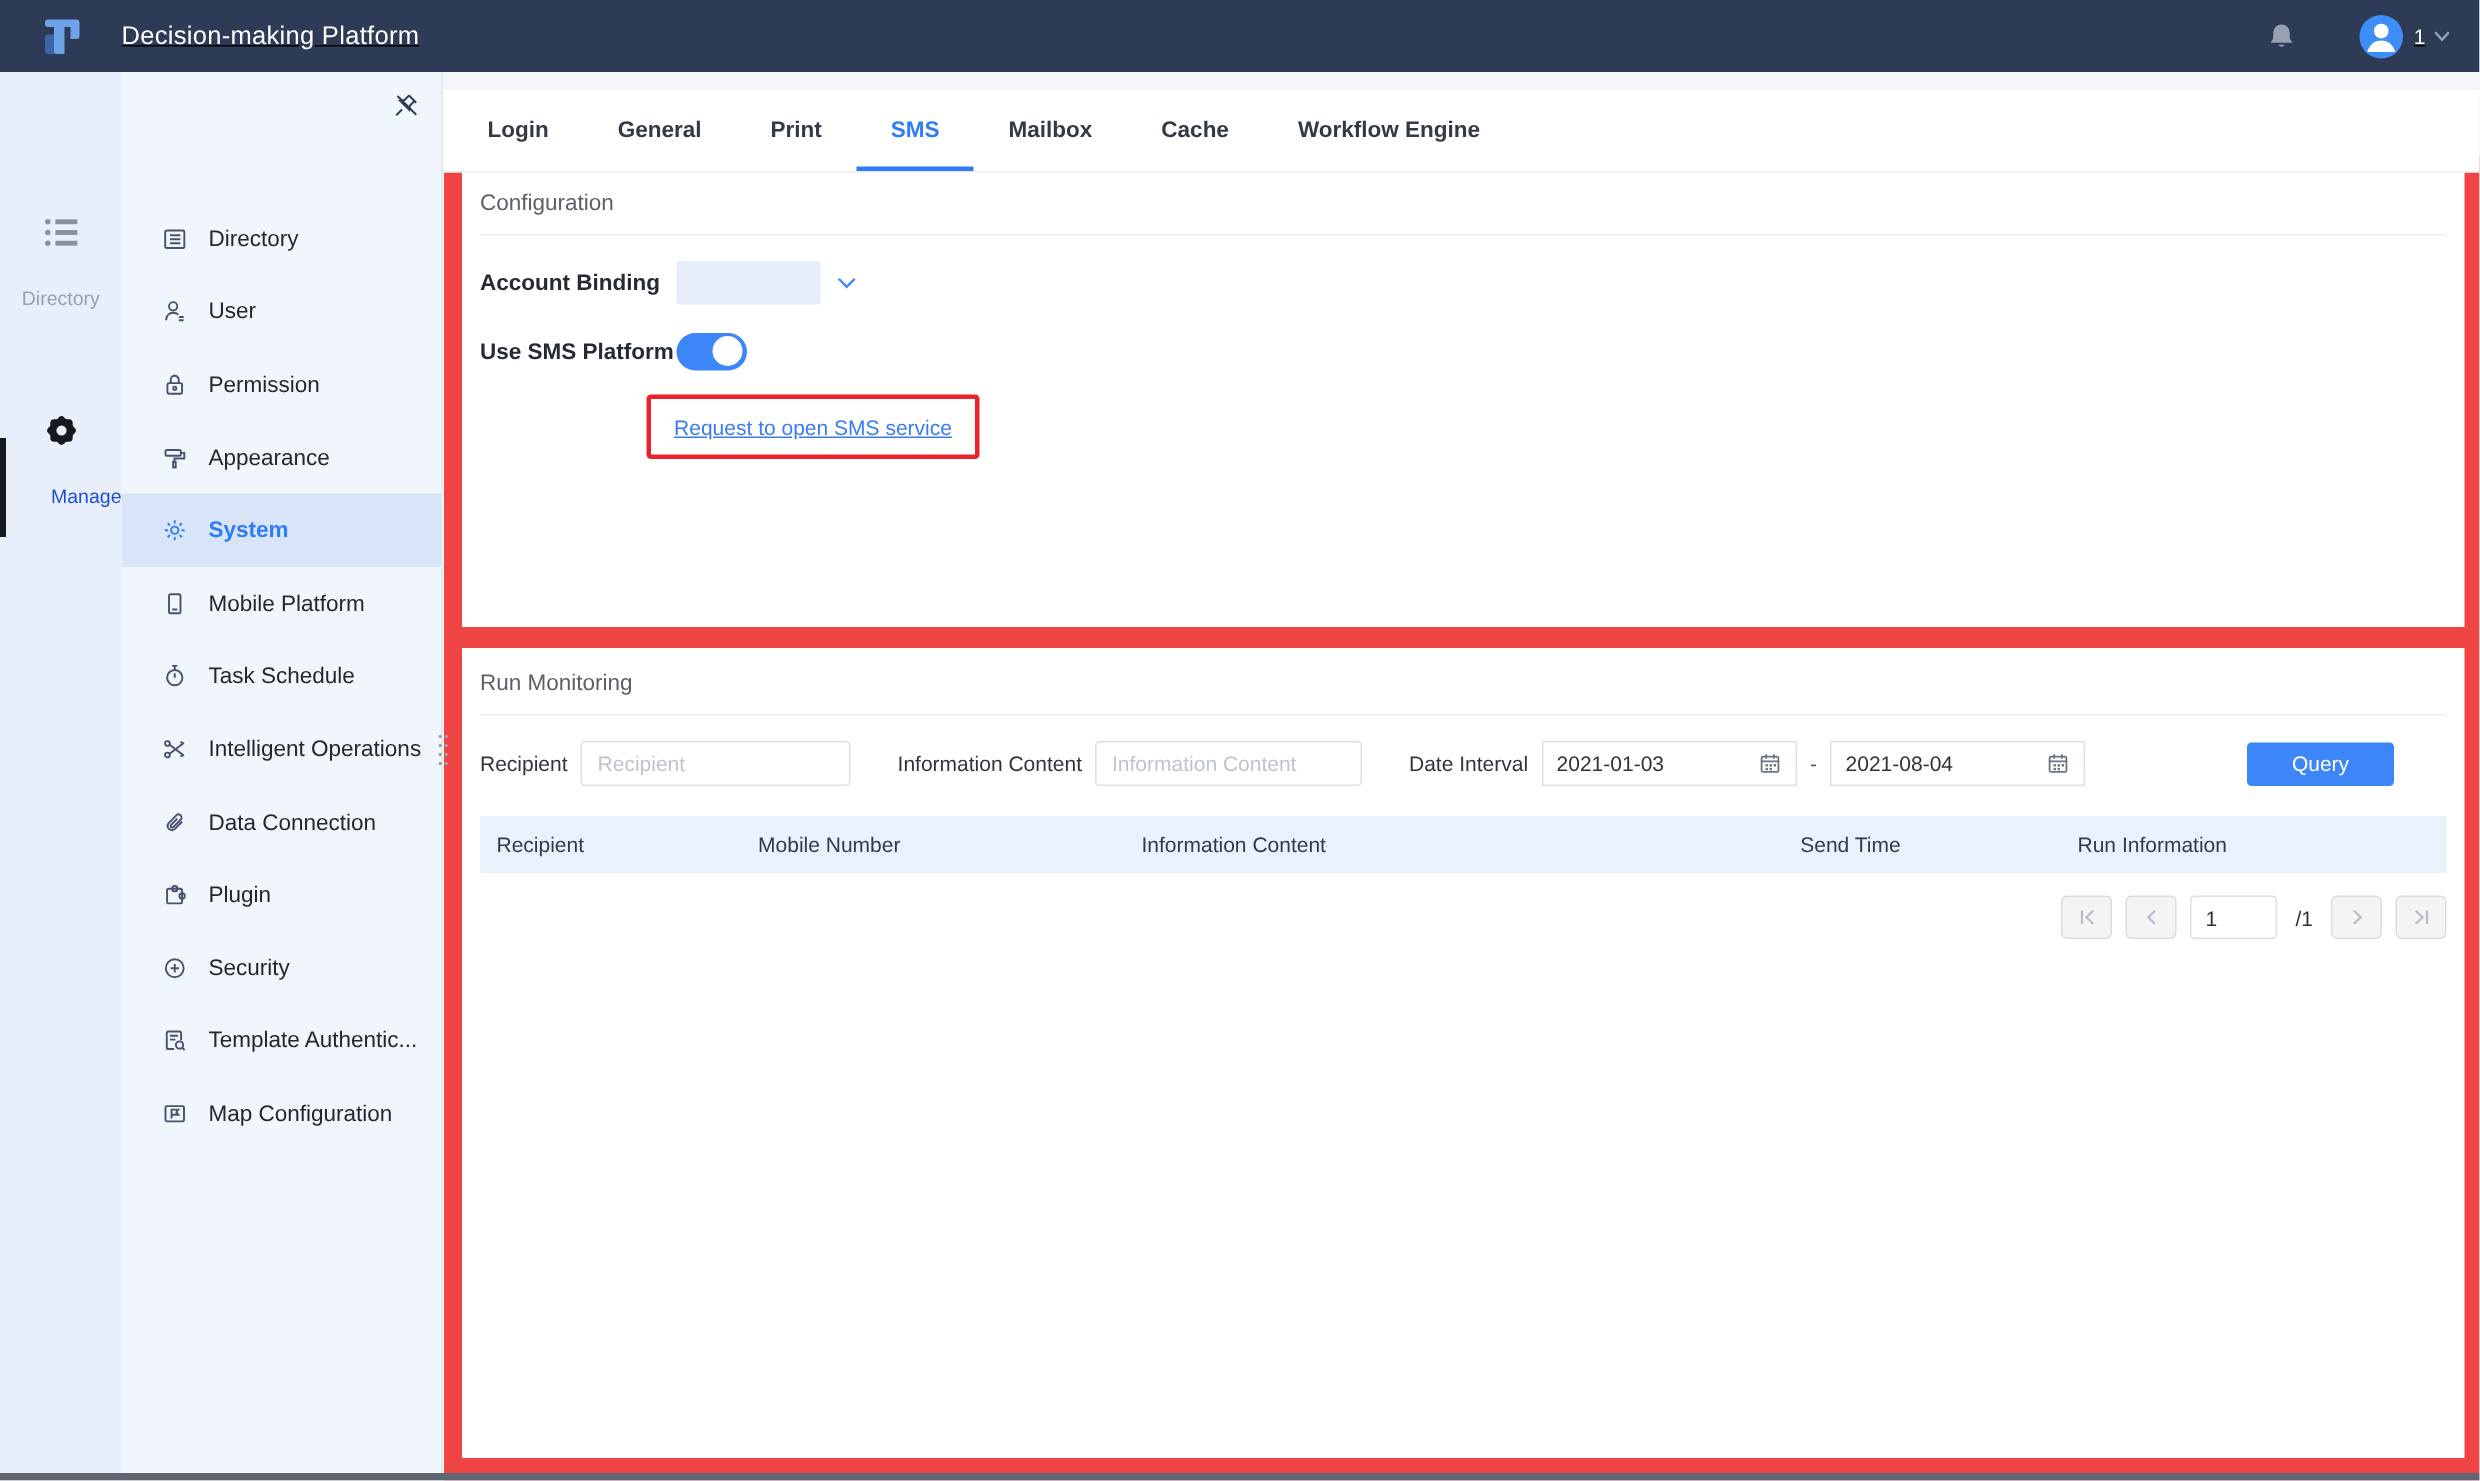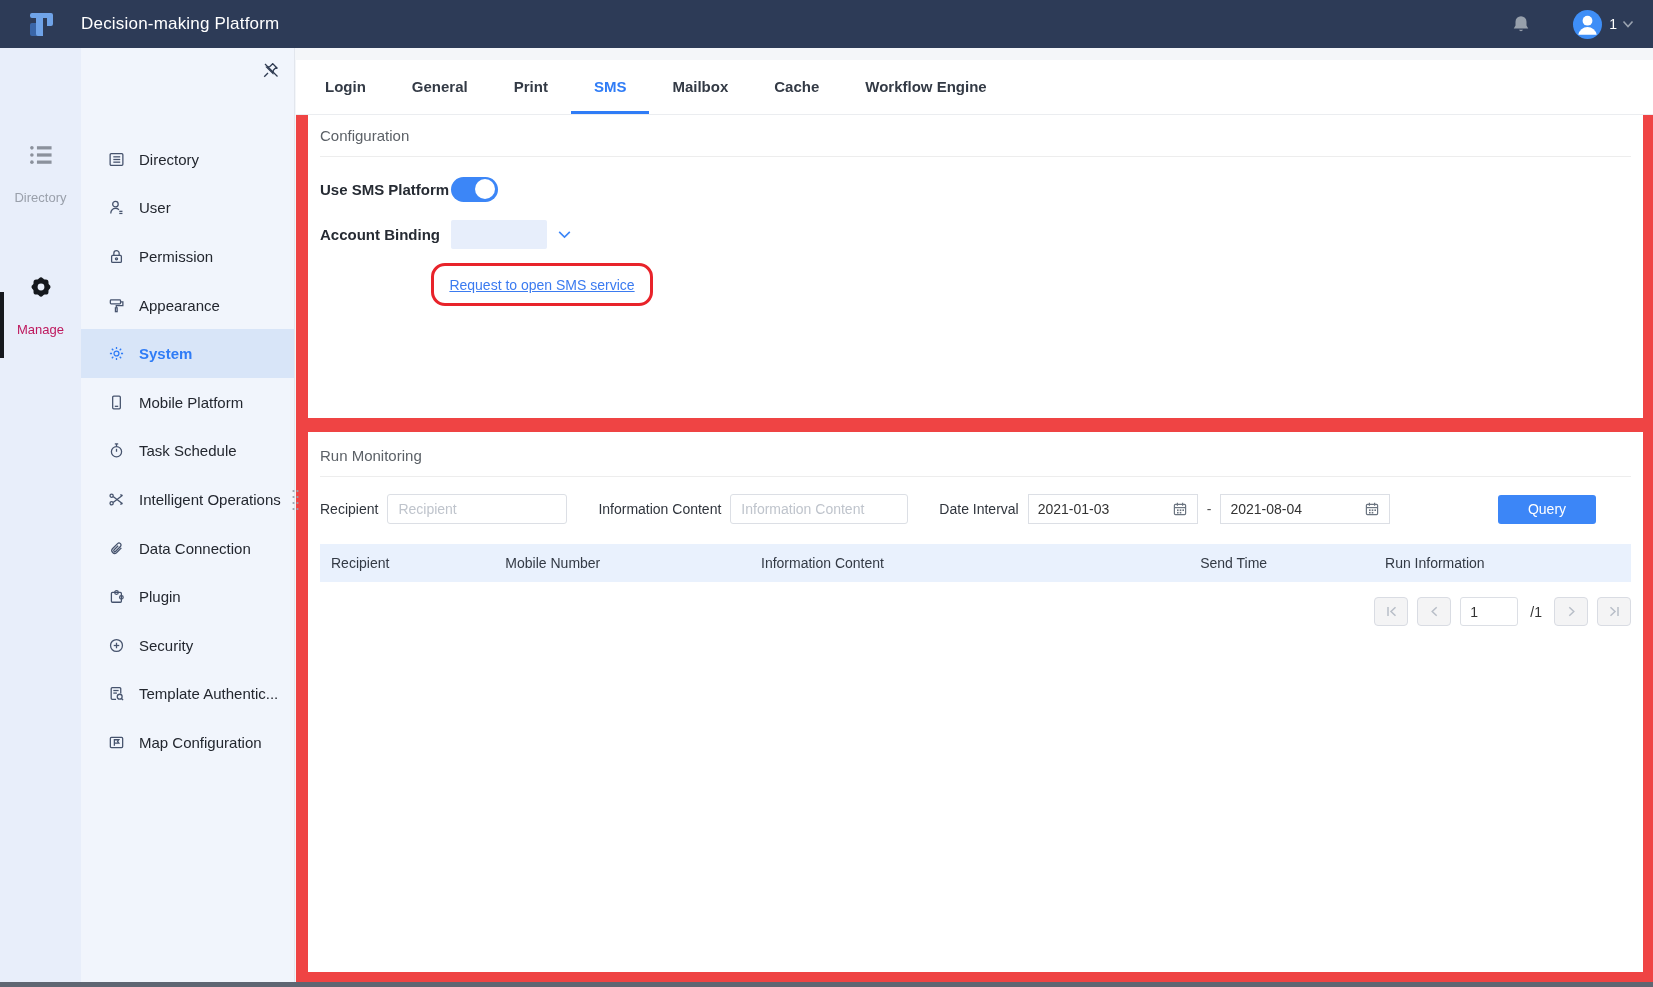--- a/index.html
+++ b/index.html
@@ -1,34 +1,34 @@
 <!DOCTYPE html>
 <html><head>
 <meta charset="utf-8">
 <style>
   * { margin:0; padding:0; box-sizing:border-box; }
   html,body { width:1653px; height:987px; overflow:hidden; font-family:"Liberation Sans", sans-serif; background:#f4f6f9; }
   .app { position:relative; width:1653px; height:987px; }
 
   
-  .navbar { position:absolute; top:0; left:0; right:0; height:48px; background:#2d3b57; display:flex; align-items:center; z-index:30; }
+  .navbar { position:absolute; top:0; left:0; right:0; height:48px; background:#2d3b57; display:flex; align-items:center; z-index:30;text-decoration:underline; }
   .logo { margin-left:28px; width:27px; height:27px; }
   .nav-title { margin-left:26px; color:#fff; font-size:17px; letter-spacing:.2px; }
   .nav-spacer { flex:1; }
   .bell-btn { width:20px; height:22px; margin-right:42px; cursor:pointer; }
   .avatar { width:29px; height:29px; border-radius:50%; background:#3e8ef7; display:flex; align-items:center; justify-content:center; cursor:pointer; }
   .user-badge { color:#fff; font-size:14px; margin:0 4px 0 7px; }
   .user-chevron { width:14px; height:14px; margin-right:18px; cursor:pointer; }
 
   
   .rail { position:absolute; top:48px; left:0; bottom:0; width:81px; background:#e8eefa; z-index:20; }
   .rail-item { position:absolute; left:0; width:81px; text-align:center; cursor:pointer; }
   .rail-item .ric { display:inline-block; width:26px; height:26px; }
   .rail-item .rlabel { display:block; margin-top:18px; font-size:13px; color:#9aa0ab; }
-  .rail-item.active .rlabel { color:#be185d; }
+  .rail-item.active .rlabel { color:#1d4ed8;text-align:right; }
   .rail-item.active::before { content:""; position:absolute; left:0; top:18px; width:4px; height:66px; background:#15181d; }
   #rail-directory { top:94px; }
   #rail-manage { top:226px; }
 
   
   .sidebar { position:absolute; top:48px; left:81px; bottom:0; width:214px; background:#f1f5fc; border-right:1px solid #e2e6ed; z-index:20; }
   .pin-btn { position:absolute; top:12px; right:13px; width:20px; height:20px; cursor:pointer; }
   .menu { position:absolute; top:87px; left:0; right:0; }
   .menu-item { height:48.6px; display:flex; align-items:center; padding-left:27px; gap:14px; cursor:pointer; color:#23272f; font-size:15px; }
   .menu-item .mic { width:17px; height:17px; flex:none; color:#46536d; }
@@ -55,21 +55,21 @@
   .form-row { display:flex; align-items:center; margin-left:12px; height:28px; }
   .row-toggle { margin-top:18px; }
   .row-select { margin-top:17px; }
   .form-label { width:131px; font-size:15px; font-weight:bold; color:#262b33; }
   .toggle { position:relative; width:47px; height:25px; border-radius:13px; background:#3c86f7; cursor:pointer; flex:none; }
   .toggle .knob { position:absolute; top:2.5px; right:3px; width:20px; height:20px; border-radius:50%; background:#fff; }
   .select-box { display:flex; align-items:center; cursor:pointer; }
   .select-redacted { width:96px; height:29px; background:#e7eefb; border-radius:2px; }
   .select-chevron { width:17px; height:17px; margin-left:9px; color:#3c86f7; }
 
-  .annotation-box { margin:15px 0 0 123px; width:222px; height:43px; border:3px solid #e8232a; border-radius:14px; display:flex; align-items:center; justify-content:center; }
+  .annotation-box { margin:15px 0 0 123px; width:222px; height:43px; border:3px solid #e8232a; border-radius:3px; display:flex; align-items:center; justify-content:center; }
   .sms-link { font-size:14px; color:#3b7bf0; text-decoration:underline; cursor:pointer; }
 
   
   .filters { display:flex; align-items:center; margin:17px 12px 0 12px; font-size:14px; color:#30353d; }
   .filters .flabel { margin-right:9px; white-space:nowrap; }
   .filters .gap { margin-left:31px; }
   .text-input { width:180px; height:30px; border:1px solid #dcdfe5; border-radius:3px; padding:0 10px; font-size:14px; color:#333; font-family:"Liberation Sans", sans-serif; background:#fff; }
   .text-input::placeholder { color:#bfc4cc; }
   .date-input { display:flex; align-items:center; width:170px; height:30px; border:1px solid #dcdfe5; border-radius:0; background:#fff; padding:0 9px; cursor:pointer; }
   .date-input .dval { flex:1; font-size:14px; color:#333; }
@@ -335,37 +335,37 @@
       <div class="tab">Cache</div>
       <div class="tab">Workflow Engine</div>
     </div>
 
     <div class="page">
 
       <section class="card card-config">
         <div class="sec-title">Configuration</div>
         <hr class="sec-hr">
 
-        <div class="form-row row-toggle">
-          <span class="form-label">Use SMS Platform</span>
-          <span class="toggle">
-              <span class="knob"></span>
-            </span>
-        </div>
-
         <div class="form-row row-select">
           <span class="form-label">Account Binding</span>
           <span class="select-box">
             <span class="select-redacted"></span>
             <span class="select-chevron">
               <svg class="icon-svg" viewBox="0 0 16 16">
                   <path d="M3 5.5 L8 10.5 L13 5.5" fill="none" stroke="currentColor" stroke-width="1.5"></path>
                 </svg>
             </span>
           </span>
+        </div>
+
+        <div class="form-row row-toggle">
+          <span class="form-label">Use SMS Platform</span>
+          <span class="toggle">
+              <span class="knob"></span>
+            </span>
         </div>
 
         <div class="annotation-box">
           <a class="sms-link">Request to open SMS service</a>
         </div>
       </section>
 
       <section class="card card-monitor">
         <div class="sec-title">Run Monitoring</div>
         <hr class="sec-hr">

